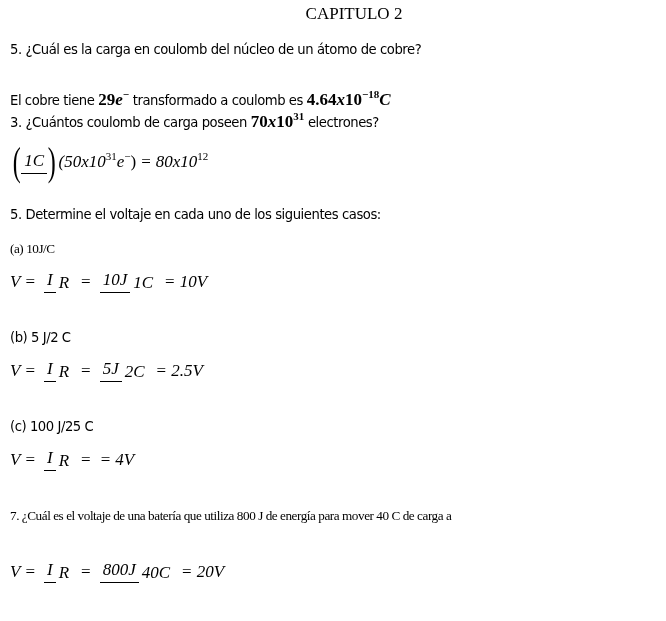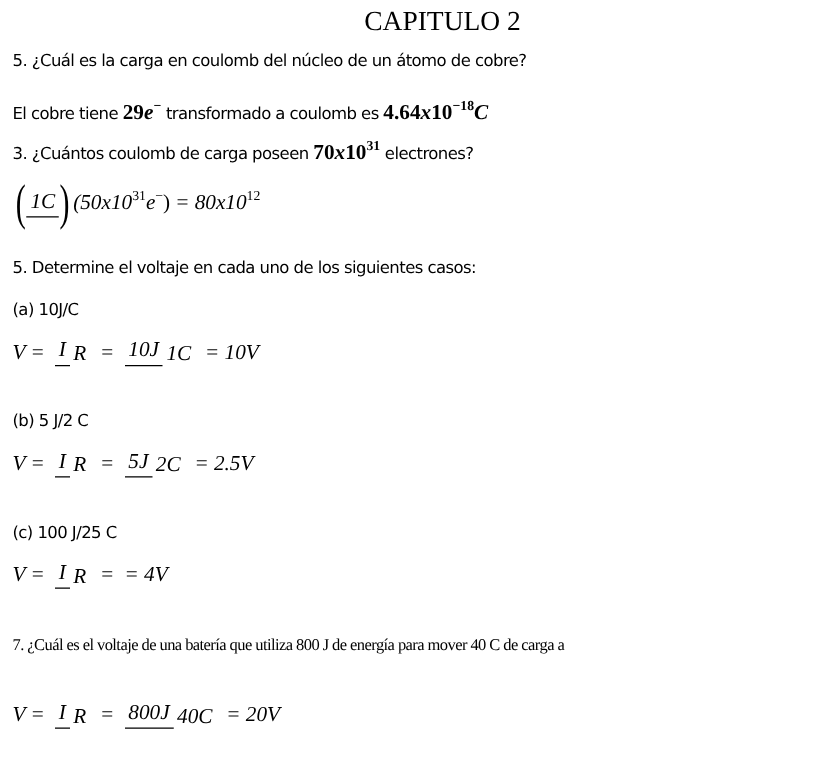--- a/index.html
+++ b/index.html
@@ -1,19 +1,19 @@
 <!DOCTYPE html>
 <html><head>
 <meta charset="utf-8">
 <style>
   html, body { margin: 0; padding: 0; background: #ffffff; }
   body { width: 666px; height: 621px; position: relative; overflow: hidden; color: #000; }
   .page { position: absolute; left: 0; top: 0; width: 666px; height: 621px; }
   .title { position: absolute; left: 0; width: 100%; top: 4px; text-align: center;
-    font-family: "Liberation Serif", serif; font-size: 22px; padding-left: 42px; box-sizing: border-box; }
+    font-family: "Liberation Serif", serif; font-size: 17px; padding-left: 42px; box-sizing: border-box; }
   .line { position: absolute; left: 10px; font-family: "DejaVu Sans", sans-serif; font-size: 13.2px;
     letter-spacing: -0.45px; white-space: nowrap; }
   .mb { font-family: "Liberation Serif", serif; font-weight: bold; font-size: 17px; letter-spacing: 0; }
   .mn { font-style: normal; }
   sup { font-size: 11px; vertical-align: 7px; line-height: 0; }
   .eq { position: absolute; left: 10px; font-family: "Liberation Serif", serif; font-size: 17px;
     display: flex; align-items: center; white-space: nowrap; }
   .frac { display: inline-flex; flex-direction: row; align-items: center; margin: 0 4px; }
   .frac .num { padding: 0 3px 2px 3px; border-bottom: 1px solid #000; line-height: 20px; }
   .frac .den { padding: 2px 3px 0 3px; line-height: 20px; }
@@ -22,42 +22,42 @@
   .paren { font-size: 40px; font-weight: 100; transform: scaleX(0.6); display: inline-block; line-height: 40px; }
 </style>
 </head>
 <body>
 
 <div class="page">
 
   <div class="title">CAPITULO 2</div>
 
   <div class="line" style="top:42px;">5. ¿Cuál es la carga en coulomb del núcleo de un átomo de cobre?</div>
-  <div class="line" style="top:80px;">
+  <div class="line" style="top:90px;">
     <span>El cobre tiene </span><span class="mb"><span>29</span><span class="it">e</span><sup>−</sup></span><span> transformado a coulomb es </span><span class="mb"><span>4.64</span><span class="it">x</span><span>10</span><sup>−18</sup><span class="it">C</span></span>
   </div>
 
   <div class="line" style="top:112px;">
     <span>3. ¿Cuántos coulomb de carga poseen </span><span class="mb"><span>70</span><span class="it">x</span><span>10</span><sup>31</sup></span><span> electrones?</span>
   </div>
 
   <div class="eq" style="top:142px;">
     <span class="paren">(</span>
     <span class="frac" style="margin:0 -2px;">
       <span class="num it">1C</span>
     </span>
     <span class="paren">)</span>
     <span><span class="it">(50x10</span><sup>31</sup><span class="it">e</span><sup>−</sup><span>)</span></span>
     <span class="op">=</span>
     <span><span class="it">80x10</span><sup>12</sup></span>
   </div>
 
   <div class="line" style="top:207px;">5. Determine el voltaje en cada uno de los siguientes casos:</div>
 
-  <div class="line" style="top:241px;">(a) 10J/C</div>
+  <div class="line" style="top:241px;font-family:Liberation Serif, serif;">(a) 10J/C</div>
   <div class="eq" style="top:270px;">
     <span class="it">V</span>
     <span class="op">=</span>
     <span class="frac it">
         <span class="num">I</span>
         <span class="den">R</span>
       </span>
     <span class="op">=</span>
     <span class="frac">
         <span class="num it">10J</span>

